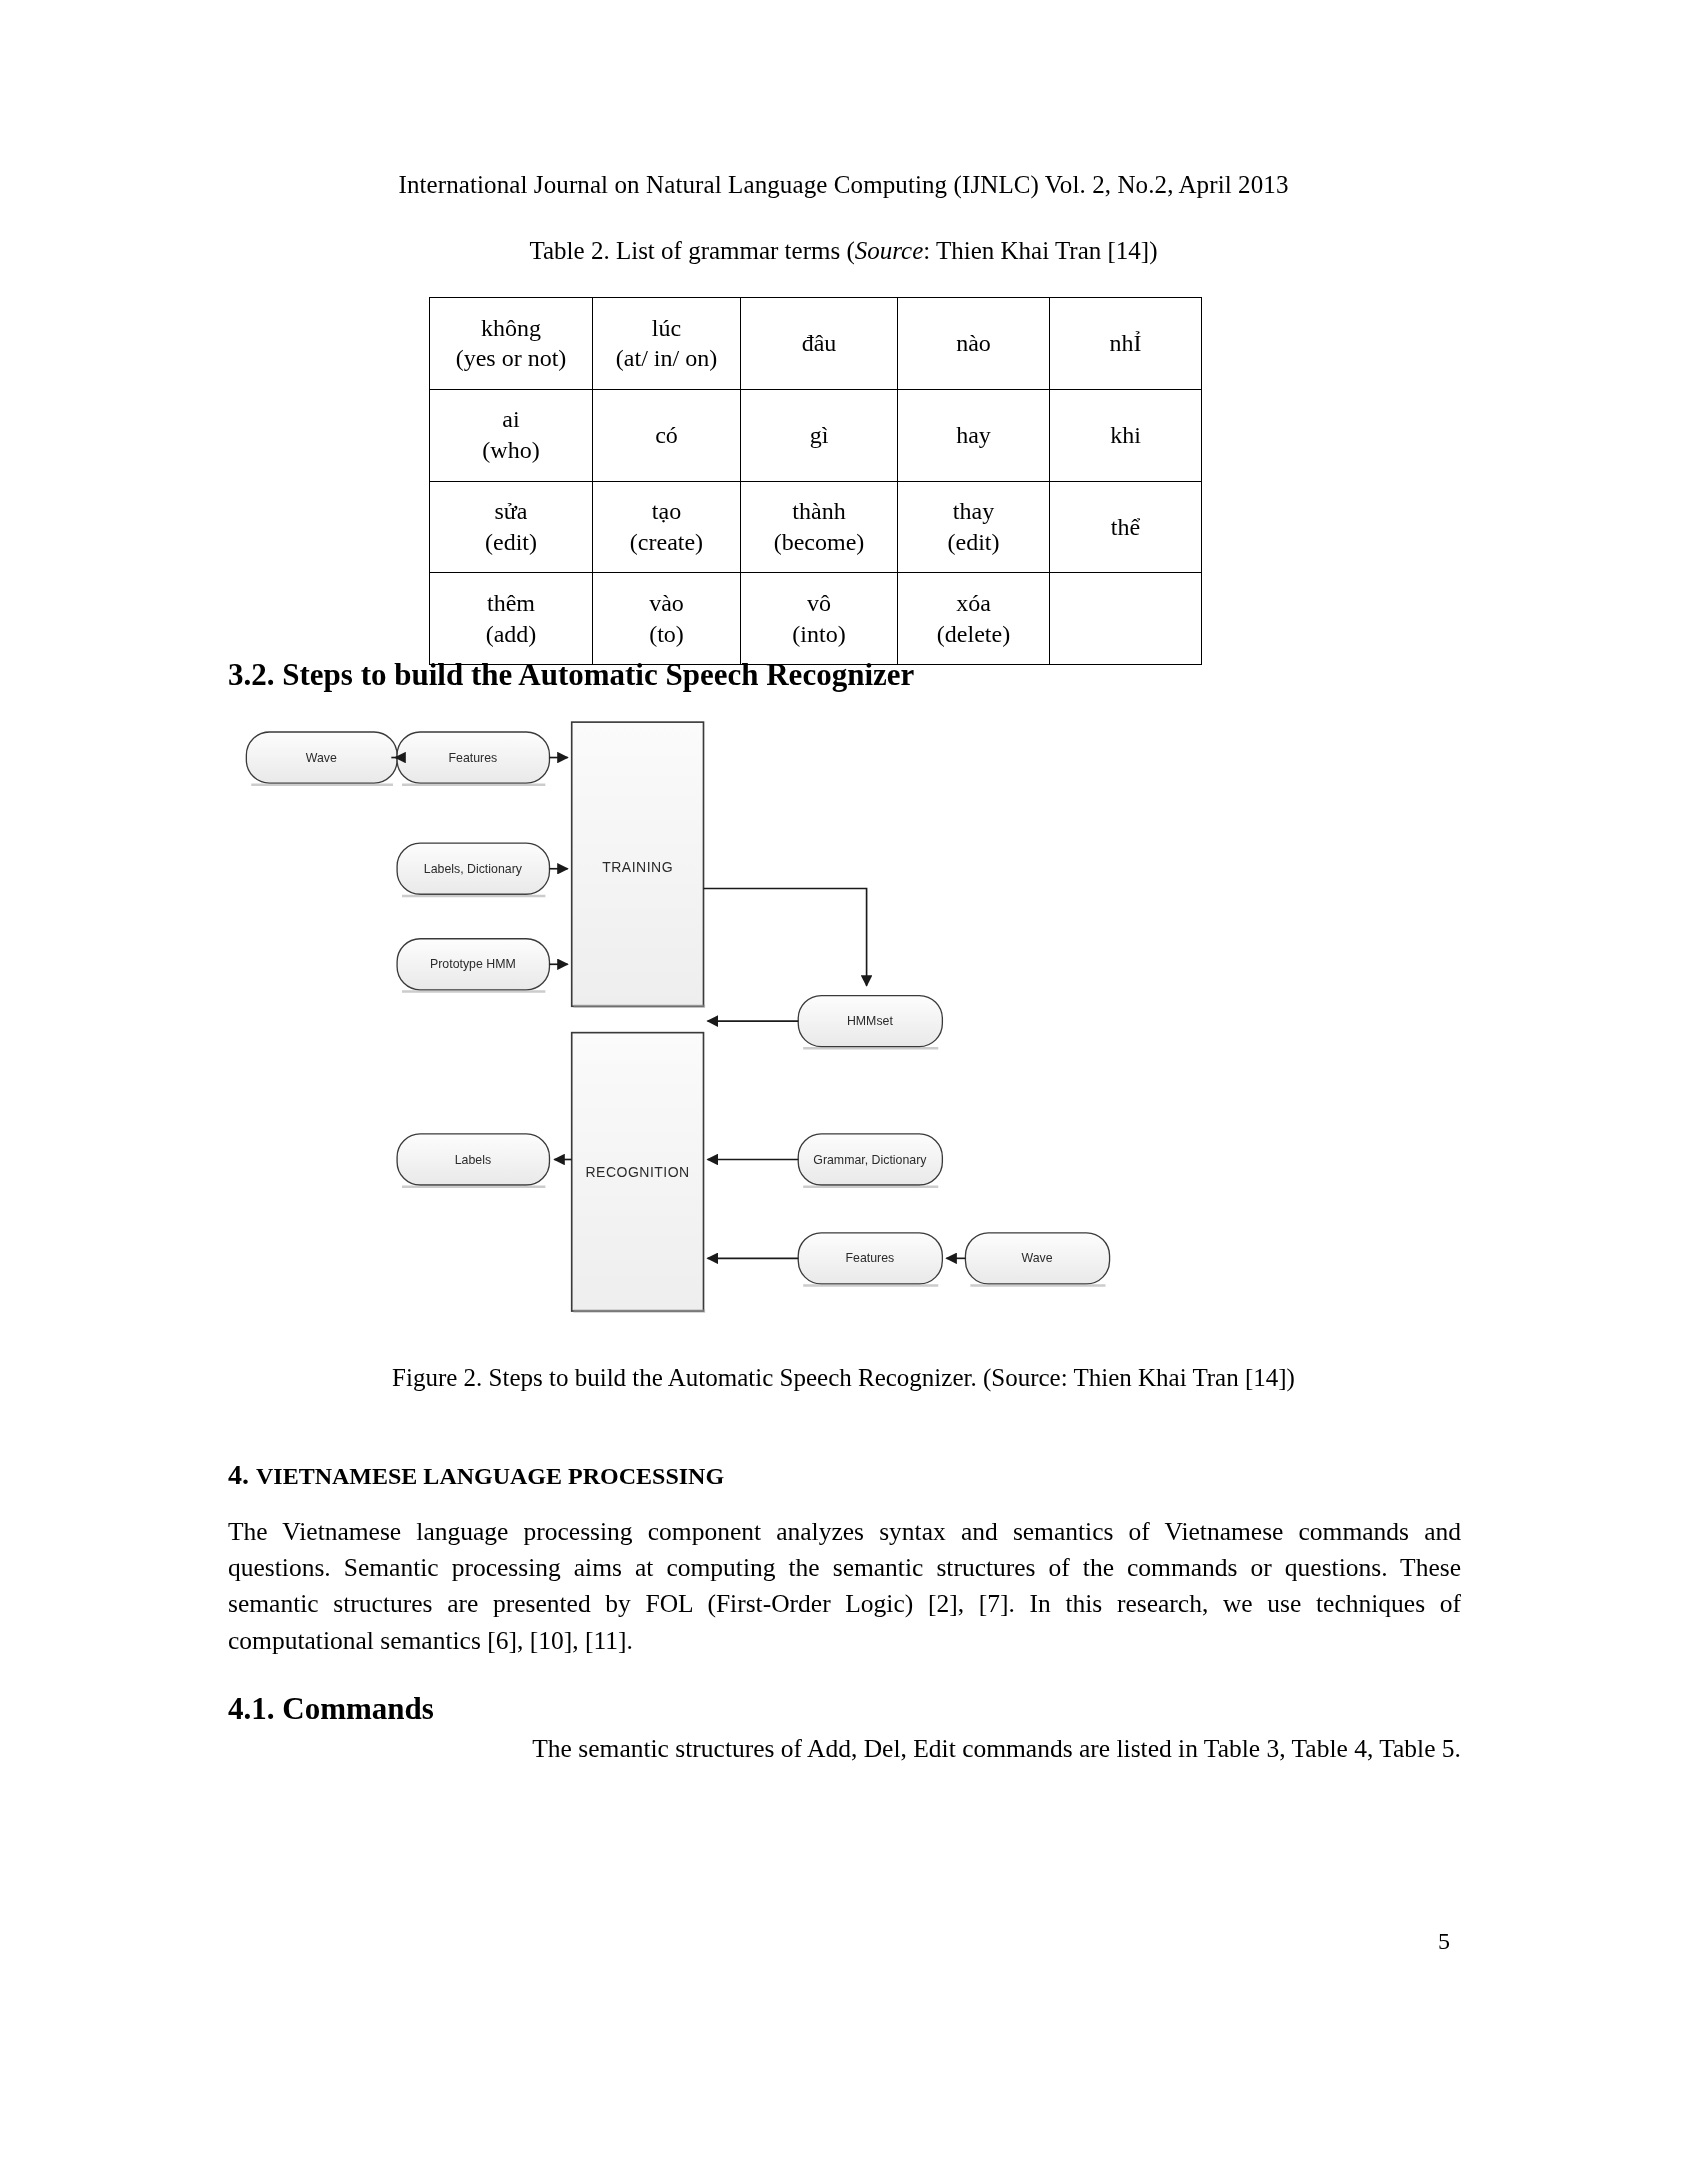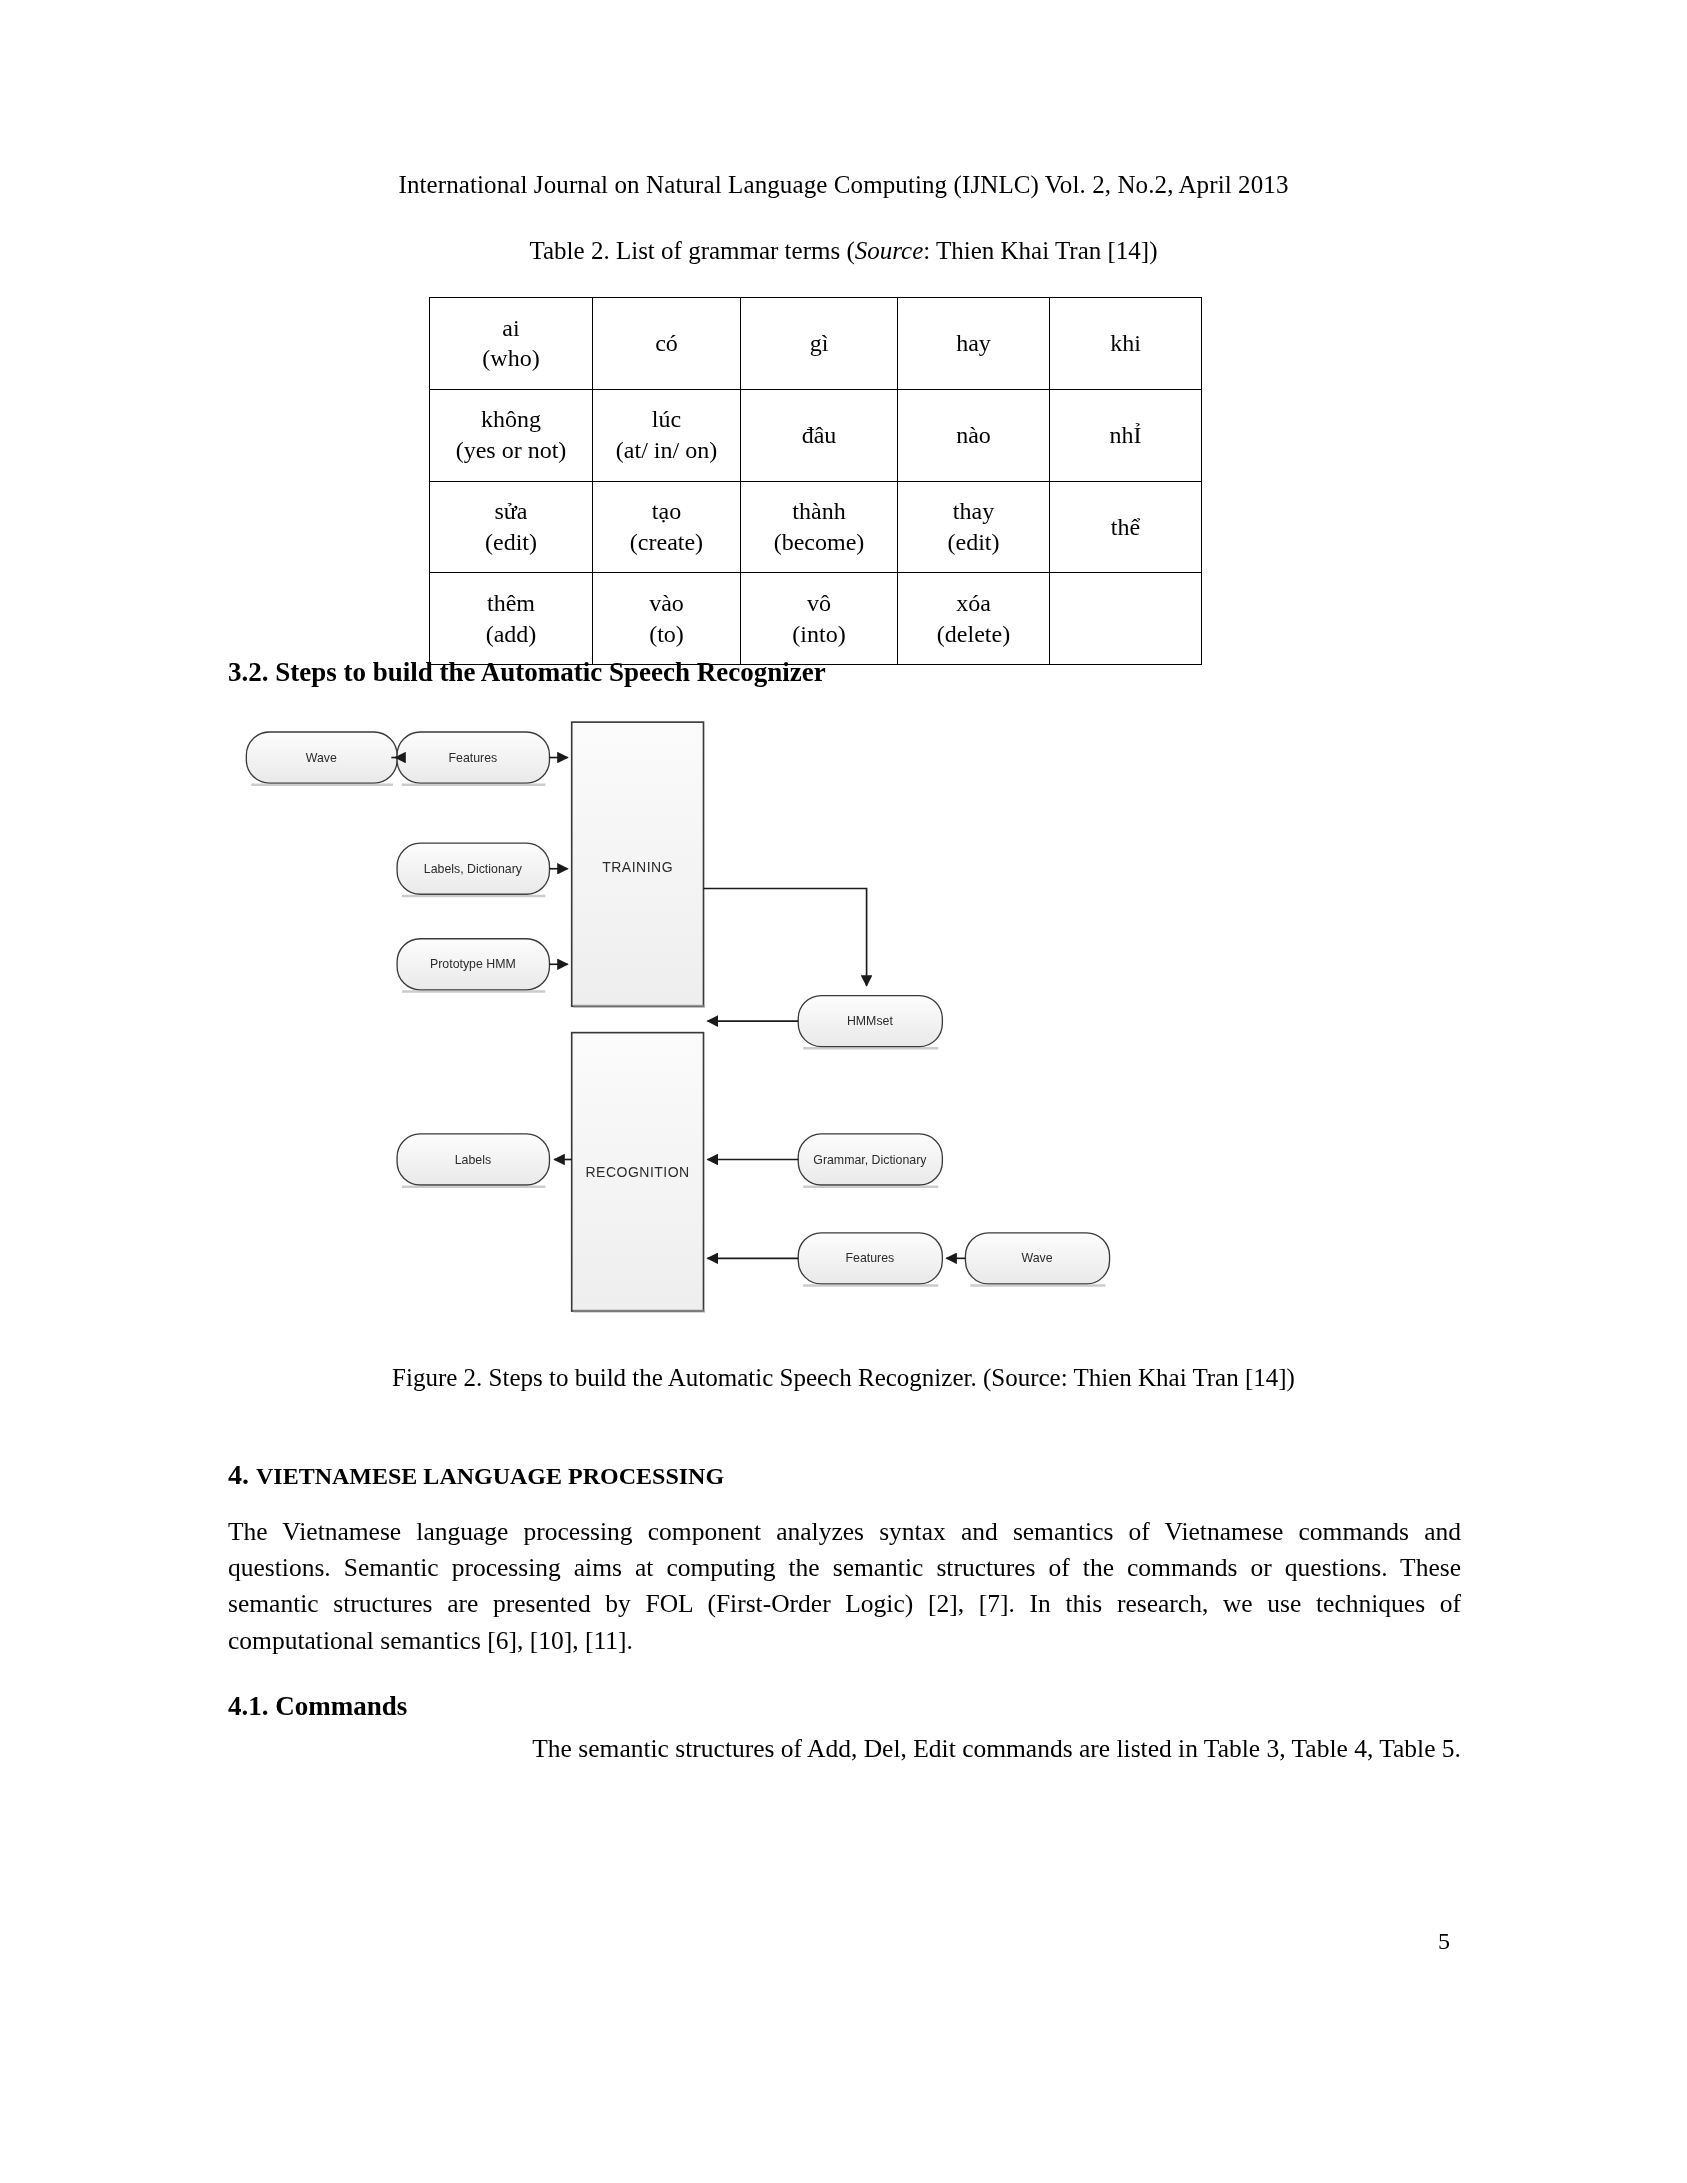--- a/index.html
+++ b/index.html
@@ -68,21 +68,21 @@
   .grammar-table col.c3 { width: 157px; }
   .grammar-table col.c4 { width: 152px; }
   .grammar-table col.c5 { width: 152px; }
   .cell-term  { display: block; }
   .cell-gloss { display: block; }
 
   
   .h-sub {
     position: absolute;
     font-weight: bold;
-    font-size: 27px;
+    font-size: 31px;
     left: 228px;
   }
   #heading-32 { top: 657px; }
   #heading-41 { top: 1691px; }
 
   .h-main {
     position: absolute;
     left: 228px;
     top: 1431px;
     font-weight: bold;
@@ -153,59 +153,59 @@
     <colgroup>
       <col class="c1">
         <col class="c2">
         <col class="c3">
         <col class="c4">
         <col class="c5">
     </colgroup>
     <tbody>
       <tr>
         <td>
+          <span class="cell-term">không</span>
+          <span class="cell-gloss">(yes or not)</span>
+        </td>
+        <td>
+          <span class="cell-term">lúc</span>
+          <span class="cell-gloss">(at/ in/ on)</span>
+        </td>
+        <td>
+          <span class="cell-term">đâu</span>
+          <span class="cell-gloss"></span>
+        </td>
+        <td>
+          <span class="cell-term">nào</span>
+          <span class="cell-gloss"></span>
+        </td>
+        <td>
+          <span class="cell-term">nhỈ</span>
+          <span class="cell-gloss"></span>
+        </td>
+      </tr>
+      <tr>
+        <td>
           <span class="cell-term">ai</span>
           <span class="cell-gloss">(who)</span>
         </td>
         <td>
           <span class="cell-term">có</span>
           <span class="cell-gloss"></span>
         </td>
         <td>
           <span class="cell-term">gì</span>
           <span class="cell-gloss"></span>
         </td>
         <td>
           <span class="cell-term">hay</span>
           <span class="cell-gloss"></span>
         </td>
         <td>
           <span class="cell-term">khi</span>
-          <span class="cell-gloss"></span>
-        </td>
-      </tr>
-      <tr>
-        <td>
-          <span class="cell-term">không</span>
-          <span class="cell-gloss">(yes or not)</span>
-        </td>
-        <td>
-          <span class="cell-term">lúc</span>
-          <span class="cell-gloss">(at/ in/ on)</span>
-        </td>
-        <td>
-          <span class="cell-term">đâu</span>
-          <span class="cell-gloss"></span>
-        </td>
-        <td>
-          <span class="cell-term">nào</span>
-          <span class="cell-gloss"></span>
-        </td>
-        <td>
-          <span class="cell-term">nhỈ</span>
           <span class="cell-gloss"></span>
         </td>
       </tr>
       <tr>
         <td>
           <span class="cell-term">sửa</span>
           <span class="cell-gloss">(edit)</span>
         </td>
         <td>
           <span class="cell-term">tạo</span>

